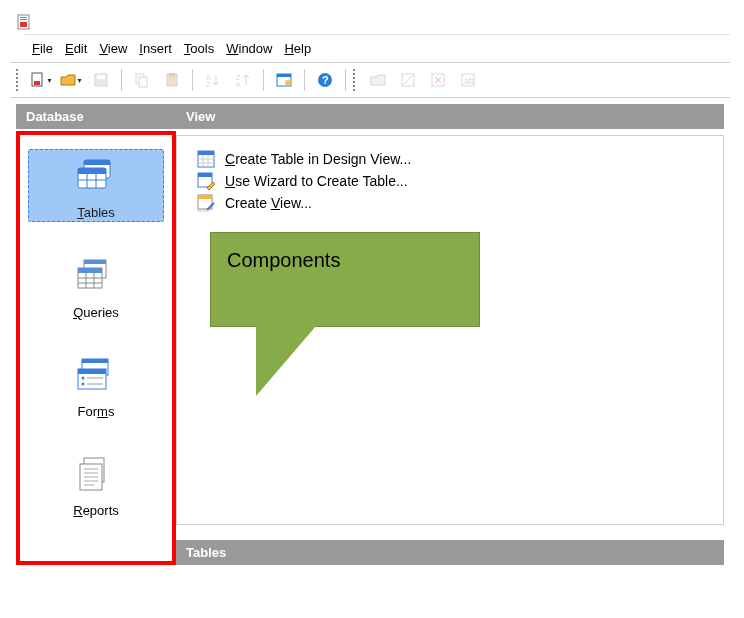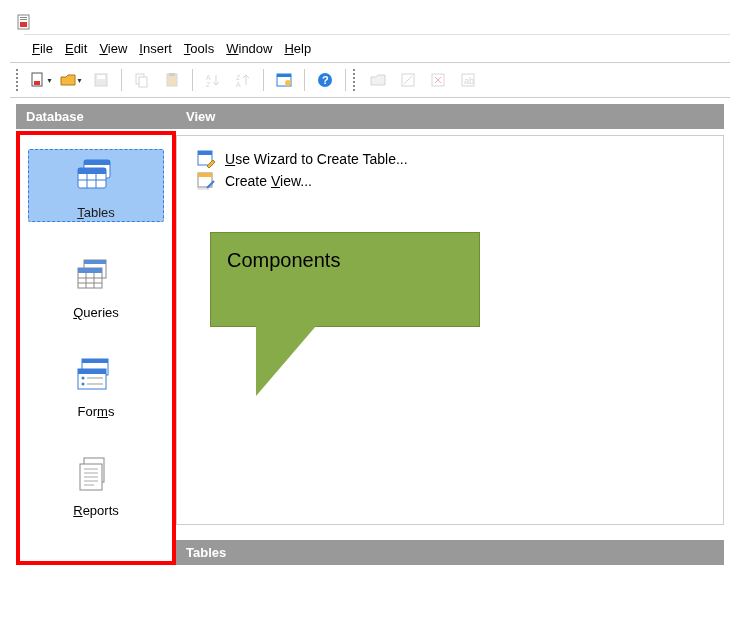--- a/index.html
+++ b/index.html
@@ -369,20 +369,33 @@
           <div class="label"><u>R</u>eports</div>
         </div>
 
       </div>
     </div>
 
     <div class="content">
       <div class="panel-header">View</div>
       <div class="tasks-body">
 
+        <div class="task-item">
+          <span class="ticon">
+            <svg width="18" height="18">
+                <rect x="1" y="1" width="16" height="16" fill="#fff" stroke="#3b7dd8"></rect>
+                <rect x="1" y="1" width="16" height="4" fill="#3b7dd8"></rect>
+                <line x1="1" y1="9" x2="17" y2="9" stroke="#ccc"></line>
+                <line x1="1" y1="13" x2="17" y2="13" stroke="#ccc"></line>
+                <line x1="6" y1="5" x2="6" y2="17" stroke="#ccc"></line>
+                <line x1="11" y1="5" x2="11" y2="17" stroke="#ccc"></line>
+              </svg>
+          </span>
+          <span><u>C</u>reate Table in Design View...</span>
+        </div>
 
         <div class="task-item">
           <span class="ticon">
             <svg width="18" height="18">
                 <rect x="1" y="1" width="14" height="14" fill="#fff" stroke="#3b7dd8"></rect>
                 <rect x="1" y="1" width="14" height="4" fill="#3b7dd8"></rect>
                 <path d="M10 16 L16 10 L18 12 L12 18 Z" fill="#f5b742" stroke="#b07912"></path>
               </svg>
           </span>
           <span><u>U</u>se Wizard to Create Table...</span>

